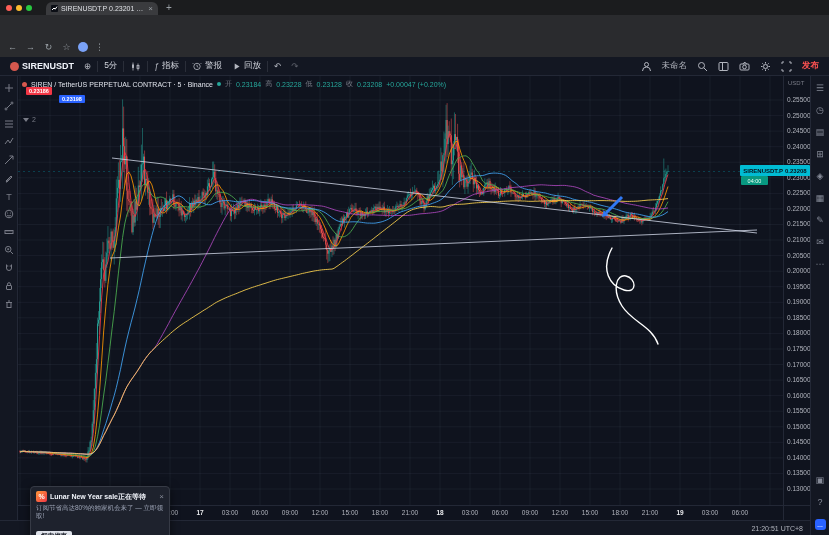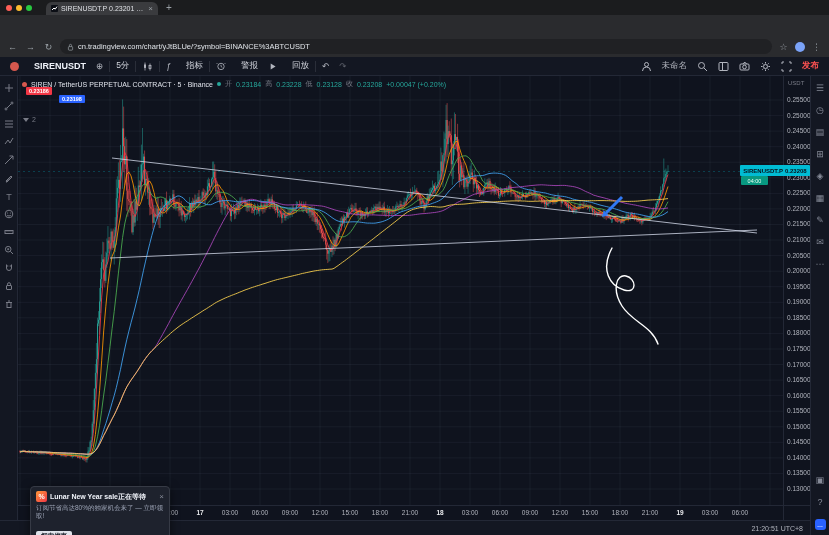--- a/index.html
+++ b/index.html
@@ -16,21 +16,21 @@
   .tab-close{font-size:8px;color:#9aa0a6;line-height:1;}
   .newtab{position:absolute;left:166px;top:2px;font-size:10px;color:#9aa0a6;}
   .btoolbar{position:absolute;top:15px;left:0;right:0;height:42px;background:#2a2b2e;display:flex;align-items:flex-end;padding:0 6px 3px;gap:5px;}
   .bicon{font-size:9px;color:#9aa0a6;width:13px;height:14px;text-align:center;line-height:14px;flex:none;}
   .omnibox{flex:1;height:15px;background:#202124;border-radius:8px;display:flex;align-items:center;padding:0 7px;gap:4px;min-width:0;}
   .url{font-size:7.5px;color:#dfe3e8;white-space:nowrap;overflow:hidden;}
   .avatar{width:10px;height:10px;border-radius:50%;background:#7aa2f7;flex:none;margin-bottom:2px;}
 
   
   .tvheader{position:absolute;top:57px;left:0;right:0;height:19px;background:#131722;border-bottom:1px solid #232836;display:flex;align-items:center;padding:0 5px;font-size:8.5px;color:#d1d4dc;}
-  .titem{display:flex;align-items:center;gap:15px;padding:0 5px;height:25px;border-radius:2px;flex:none;}
+  .titem{display:flex;align-items:center;gap:3px;padding:0 5px;height:25px;border-radius:2px;flex:none;}
   .vsep{width:1px;height:11px;background:#2a2e39;margin:0 1px;flex:none;}
   .coin{width:9px;height:9px;border-radius:50%;background:#d5584e;flex:none;}
   .sym{font-weight:700;font-size:9px;color:#f0f3fa;}
   .hright{margin-left:auto;display:flex;align-items:center;}
   .pub{color:#ff5252;font-weight:700;}
   .hicon svg{display:block;}
   .glyph{color:#b2b5be;}
 
   
   .leftrail{position:absolute;top:76px;left:0;width:18px;bottom:15px;background:#131722;border-right:1px solid #232836;display:flex;flex-direction:column;align-items:center;padding-top:6px;gap:6px;}
@@ -98,27 +98,20 @@
       <span class="tab-title">SIRENUSDT.P 0.23201 ▲ +6…</span>
       <span class="tab-close">×</span>
     </div>
     <span class="newtab">+</span>
   </div>
 
   <div class="btoolbar">
     <span class="bicon">←</span>
     <span class="bicon">→</span>
     <span class="bicon">↻</span>
-    <div class="omnibox">
-      <svg width="7" height="8" viewBox="0 0 10 11">
-          <rect x="2" y="5" width="6" height="5" rx="1" fill="none" stroke="#9aa0a6"></rect>
-          <path d="M3.5 5V3.2a1.5 1.5 0 0 1 3 0V5" fill="none" stroke="#9aa0a6"></path>
-        </svg>
-      <span class="url">cn.tradingview.com/chart/yJtBLUe/?symbol=BINANCE%3ABTCUSDT</span>
-    </div>
     <span class="bicon">☆</span>
     <span class="avatar"></span>
     <span class="bicon">⋮</span>
   </div>
 
   <div class="tvheader">
     <div class="titem">
       <span class="coin"></span>
       <span class="sym">SIRENUSDT</span>
     </div>

